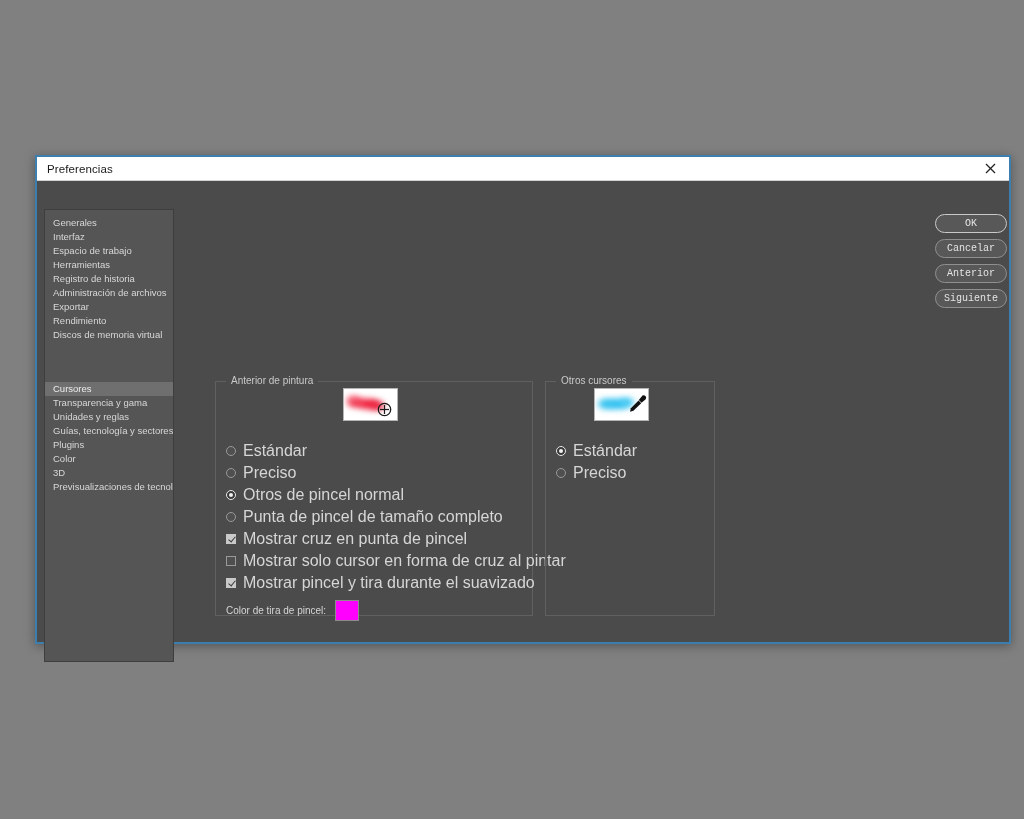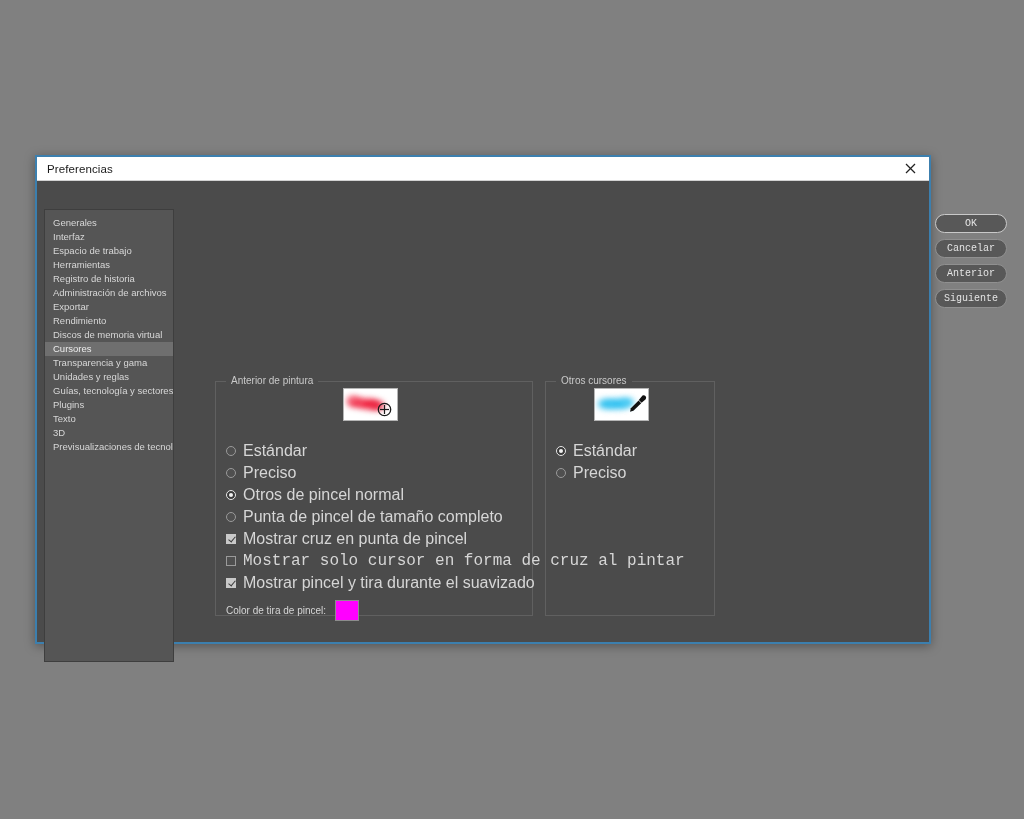--- a/index.html
+++ b/index.html
@@ -13,21 +13,21 @@
     font-family: "Liberation Sans", sans-serif;
     overflow: hidden;
     position: relative;
   }
 
   
   .dialog {
     position: absolute;
     left: 35px;
     top: 155px;
-    width: 896px;
+    width: 976px;
     height: 489px;
     background: #e5e5e5;
     border: 2px solid #3c7fae;
     box-sizing: border-box;
     box-shadow: 0 2px 10px rgba(0,0,0,0.35);
     text-align: right;
   }
 
   .titlebar {
     height: 24px;
@@ -85,20 +85,21 @@
     height: 14px;
     padding: 0 0 0 8px;
     white-space: nowrap;
     cursor: default;
     display: flex;
     align-items: center;
   }
   .sidebar-item.selected {
     background: #6f6f6f;
     color: #ececec;
+    margin-top: 40px;
   }
 
   
   .groupbox {
     position: absolute;
     border: 1px solid #606060;
     box-sizing: border-box;
   }
   .groupbox-legend {
     position: absolute;
@@ -266,21 +267,21 @@
           <li class="sidebar-item">Registro de historia</li>
           <li class="sidebar-item">Administración de archivos</li>
           <li class="sidebar-item">Exportar</li>
           <li class="sidebar-item">Rendimiento</li>
           <li class="sidebar-item">Discos de memoria virtual</li>
           <li class="sidebar-item selected">Cursores</li>
           <li class="sidebar-item">Transparencia y gama</li>
           <li class="sidebar-item">Unidades y reglas</li>
           <li class="sidebar-item">Guías, tecnología y sectores</li>
           <li class="sidebar-item">Plugins</li>
-          <li class="sidebar-item">Texto</li>
+          <li class="sidebar-item">Color</li>
           <li class="sidebar-item">3D</li>
           <li class="sidebar-item">Previsualizaciones de tecnología</li>
         </ul>
     </div>
 
     <div class="groupbox" id="gb-painting">
       <span class="groupbox-legend">Anterior de pintura</span>
 
       <div class="thumb" id="thumb-paint">
         <div class="blob" style="left:4px;  top:9px;  width:16px; height:9px;  background:#ef1f3c;"></div>
@@ -308,21 +309,21 @@
       </div>
       <div class="opt-row" id="pc-radio-3" style="left:10px; top:128px;">
         <span class="radio"></span>
         <span class="opt-label">Punta de pincel de tamaño completo</span>
       </div>
 
       <div class="opt-row" id="pc-chk-0" style="left:10px; top:150px;">
         <span class="checkbox checked"></span>
         <span class="opt-label">Mostrar cruz en punta de pincel</span>
       </div>
-      <div class="opt-row" id="pc-chk-1" style="left:10px; top:172px;font-family:Liberation Mono, monospace;">
+      <div class="opt-row" id="pc-chk-1" style="left:10px; top:172px;">
         <span class="checkbox"></span>
         <span class="opt-label">Mostrar solo cursor en forma de cruz al pintar</span>
       </div>
       <div class="opt-row" id="pc-chk-2" style="left:10px; top:194px;">
         <span class="checkbox checked"></span>
         <span class="opt-label">Mostrar pincel y tira durante el suavizado</span>
       </div>
 
       <div class="swatch-row" style="left:10px; top:218px;">
         <span class="swatch-label">Color de tira de pincel:</span>

